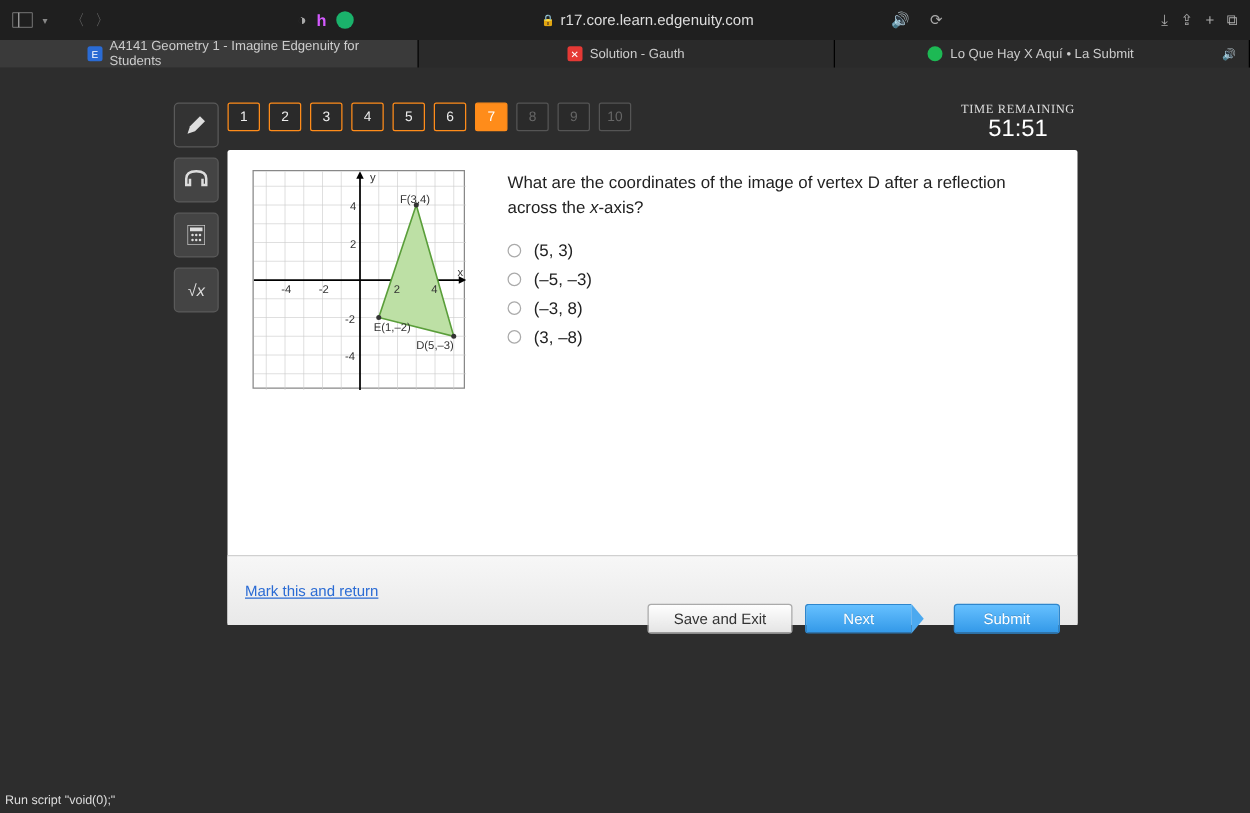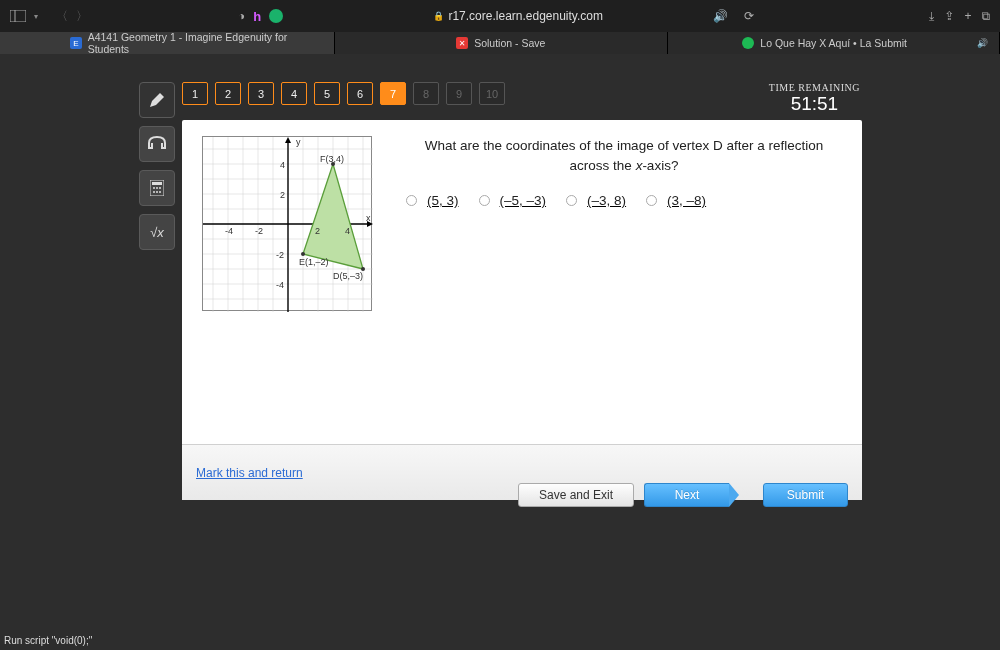--- a/index.html
+++ b/index.html
@@ -41,24 +41,24 @@
 .timer-box { position: absolute; right: 140px; top: 82px; text-align: center; color: #ddd; }
 .timer-box .lbl { font-size: 10px; letter-spacing: 0.5px; font-family: Liberation Serif, serif; }
 .timer-box .val { font-size: 19px; color: #fff; }
 
 
 .panel { position: absolute; left: 182px; top: 120px; width: 680px; height: 380px; background: #fff; border-radius: 2px; display: flex; flex-direction: column; }
 .panel-body { flex: 1; display: flex; padding: 16px 20px; gap: 24px; }
 .graph-side { width: 180px; }
 .graph-box { width: 170px; height: 175px; border: 1px solid #888; position: relative; background: #fff; }
 
-.q-side { flex: 1; text-align: center; }
+.q-side { flex: 1; }
 .q-text { font-size: 13.5px; color: #222; line-height: 1.45; margin-bottom: 18px; }
 .q-text i { font-style: italic; }
-.choices { display: flex; flex-direction: row; gap: 20px; text-decoration: underline; }
+.choices { display: flex; flex-direction: column; gap: 8px; }
 .choice { display: flex; align-items: center; gap: 10px; font-size: 13.5px; color: #222; cursor: pointer; }
 .choice .bub { width: 11px; height: 11px; border: 1px solid #aaa; border-radius: 50%; }
 
 .panel-footer { height: 56px; background: linear-gradient(#f7f7f7, #e9e9e9); border-top: 1px solid #d0d0d0; display: flex; align-items: center; padding: 0 14px; gap: 10px; }
 .mark-link { color: #2a6bd4; font-size: 12px; text-decoration: underline; cursor: pointer; }
 .panel-footer .gap { flex: 1; }
 .btn { height: 24px; padding: 0 20px; font-size: 12px; border-radius: 3px; cursor: pointer; display: flex; align-items: center; justify-content: center; border: 1px solid #aaa; margin-top: 45px; }
 .btn.gray { background: linear-gradient(#fefefe, #e4e4e4); color: #333; min-width: 110px; }
 .btn.blue { background: linear-gradient(#66c0ff, #3399e8); color: #fff; border: 1px solid #2e86cc; text-shadow: 0 -1px 0 rgba(0,0,0,0.15); min-width: 85px; position: relative; }
 .btn.blue.next::after { content: ""; position: absolute; right: -10px; top: -1px; width: 0; height: 0; border-top: 12px solid transparent; border-bottom: 12px solid transparent; border-left: 10px solid #4ca9ef; }
@@ -105,21 +105,21 @@
 </div>
 
 <div class="tabs-bar">
   <div class="tab active" style="flex:0 0 335px;padding-left:70px">
     <span class="ico-e">E</span>
     <span>A4141 Geometry 1 - Imagine Edgenuity for Students</span>
   </div>
   <div class="tab">
     <span style="flex:1"></span>
     <span class="ico-x">✕</span>
-    <span>Solution - Save</span>
+    <span>Solution - Gauth</span>
     <span style="flex:1"></span>
   </div>
   <div class="tab">
     <span style="flex:1"></span>
     <span class="ico-s"></span>
     <span>Lo Que Hay X Aquí • La Submit</span>
     <span style="flex:1"></span>
     <span class="vol">🔊</span>
   </div>
 </div>

